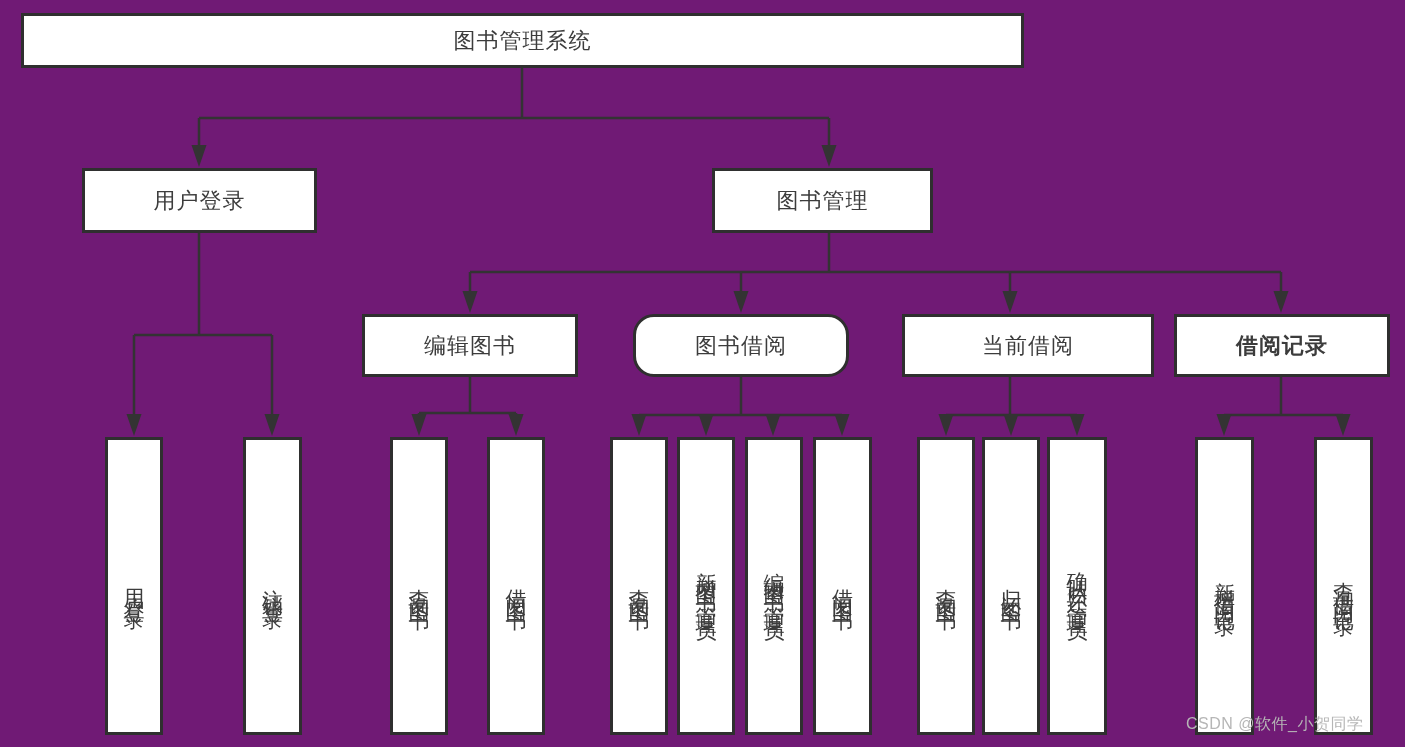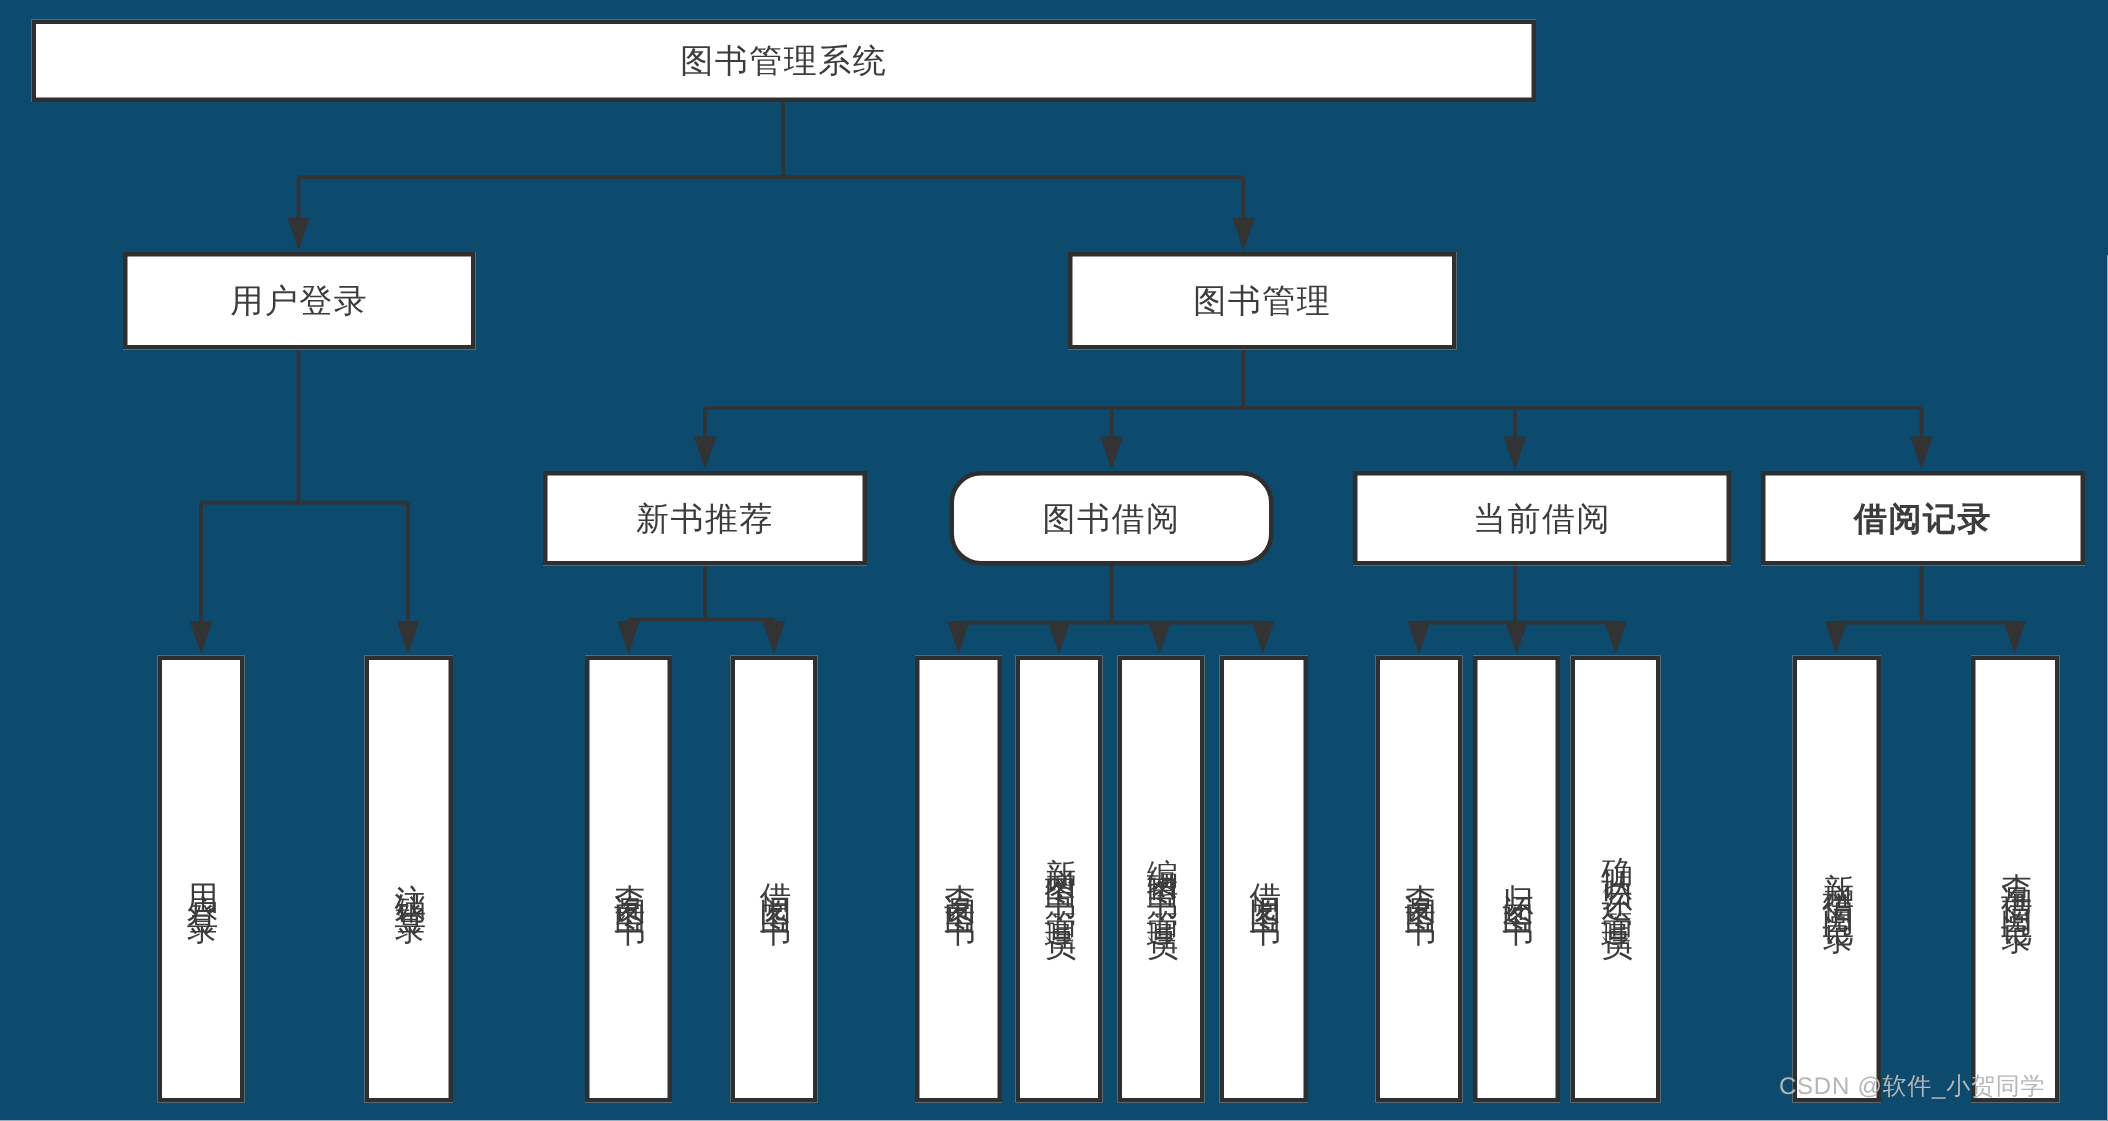--- a/index.html
+++ b/index.html
@@ -1,19 +1,19 @@
 <!DOCTYPE html>
 <html><head>
 <meta charset="utf-8">
 <style>
   html,body{margin:0;padding:0;background:#ffffff;}
   #canvas{
     position:relative;
     width:1405px;height:747px;
-    background:#0c4a6e;
+    background:#701a75;
     font-family:"Liberation Sans","DejaVu Sans",sans-serif;
     overflow:hidden;
   }
   #connectors{position:absolute;left:0;top:0;z-index:1;}
   .node{
     position:absolute;
     background:#ffffff;
     border:3px solid #2f2f2f;
     box-sizing:border-box;
     display:flex;align-items:center;justify-content:center;
@@ -113,26 +113,26 @@
     </g>
   </svg>
 
   <div class="node hbox" style="left:21px;top:13px;width:1003px;height:55px;">
     <span>图书管理系统</span>
   </div>
 
   <div class="node hbox" style="left:82px;top:168px;width:235px;height:65px;">
     <span>用户登录</span>
   </div>
-  <div class="node hbox" style="left:712px;top:168px;width:259px;height:65px;">
+  <div class="node hbox" style="left:712px;top:168px;width:221px;height:65px;">
     <span>图书管理</span>
   </div>
 
   <div class="node hbox" style="left:362px;top:314px;width:216px;height:63px;">
-    <span>新书推荐</span>
+    <span>编辑图书</span>
   </div>
   <div class="node hbox" style="left:633px;top:314px;width:216px;height:63px;border-radius:21px;">
     <span>图书借阅</span>
   </div>
   <div class="node hbox" style="left:902px;top:314px;width:252px;height:63px;">
     <span>当前借阅</span>
   </div>
   <div class="node hbox" style="left:1174px;top:314px;width:216px;height:63px;font-weight:bold;">
     <span>借阅记录</span>
   </div>

